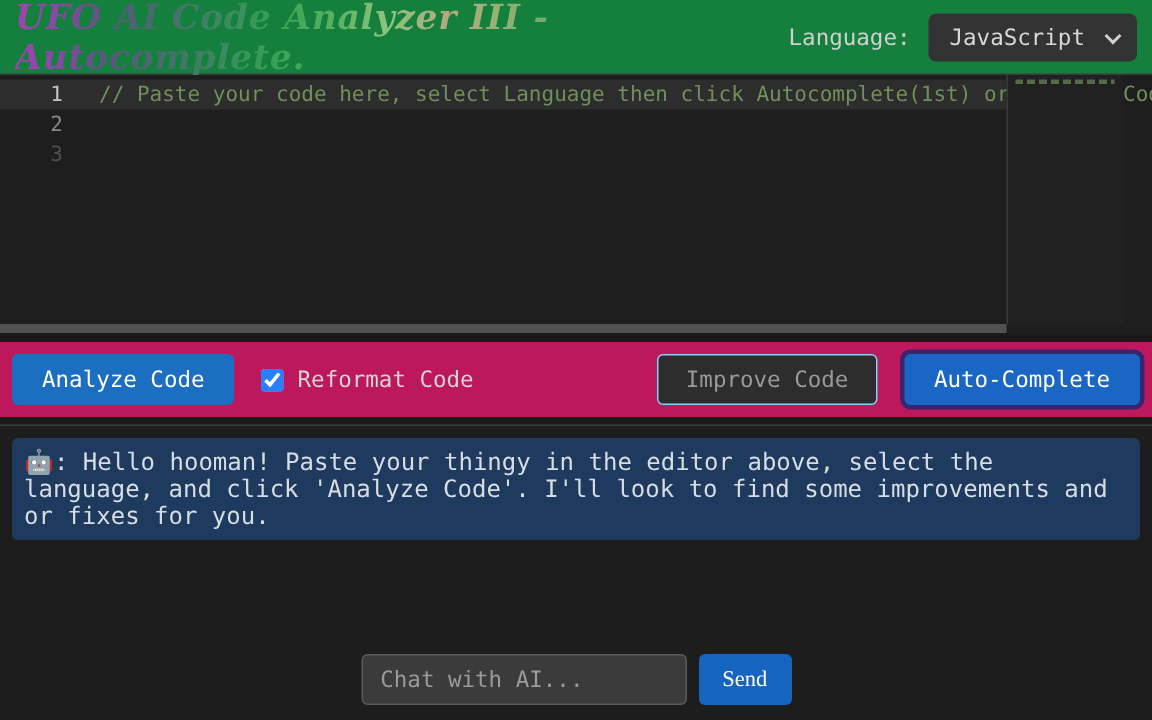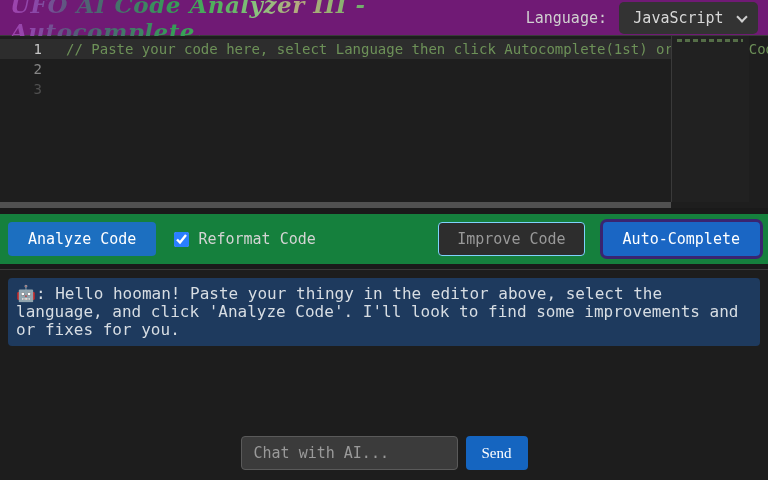--- a/index.html
+++ b/index.html
@@ -6,22 +6,22 @@
   html,body { width:768px; height:480px; overflow:hidden; }
   body {
     background:#1a1a1a;
     font-family:"DejaVu Sans Mono", monospace;
     color:#d4d4d4;
     display:flex; flex-direction:column;
   }
 
   
   .header {
-    height:36px; flex:none;
-    background:#701a75;
+    height:50px; flex:none;
+    background:#15803d;
     border-bottom:1px solid #3a3a3a;
     display:flex; align-items:center;
     padding:0 10px;
   }
   .app-title {
     font-family:"DejaVu Serif", serif;
     font-style:italic; font-weight:bold;
     font-size:23px; letter-spacing:0.5px;
     background:linear-gradient(90deg,
       #a044ae 0%, #8a48a8 5%, #565a78 12%, #44736a 21%,
@@ -33,21 +33,21 @@
   .header-right { margin-left:auto; display:flex; align-items:center; gap:12px; }
   .lang-label { font-size:15px; color:#d0d0d0; }
   .lang-select-wrap { position:relative; }
   .lang-select {
     -webkit-appearance:none; appearance:none;
     background:#333333; color:#d8d8d8;
     border:none; border-radius:5px;
     font-family:"DejaVu Sans Mono", monospace;
     font-size:15px;
     padding:7px 34px 7px 14px;
-    outline:none; cursor:pointer;text-align:center;
+    outline:none; cursor:pointer;
   }
   .chevron {
     position:absolute; right:12px; top:11px;
     width:8px; height:8px;
     border-right:2px solid #cfcfcf; border-bottom:2px solid #cfcfcf;
     transform:rotate(45deg); pointer-events:none;
   }
 
   
   .editor {
@@ -86,21 +86,21 @@
     position:absolute; bottom:0; left:0;
     width:671px; height:6px;
     background:#515151; z-index:2;
   }
 
   
   .spacer-a { height:6px; flex:none; }
   .spacer-b { height:5px; flex:none; }
   .toolbar {
     flex:none; height:50px;
-    background:#15803d;
+    background:#be185d;
     display:flex; align-items:center;
     padding:0 8px; gap:18px;
   }
   .btn {
     font-family:"DejaVu Sans Mono", monospace;
     font-size:15px; height:34px;
     border:none; border-radius:4px;
     cursor:pointer; color:#ffffff;
   }
   .btn-analyze { background:#1c6fc0; padding:0 20px; }

